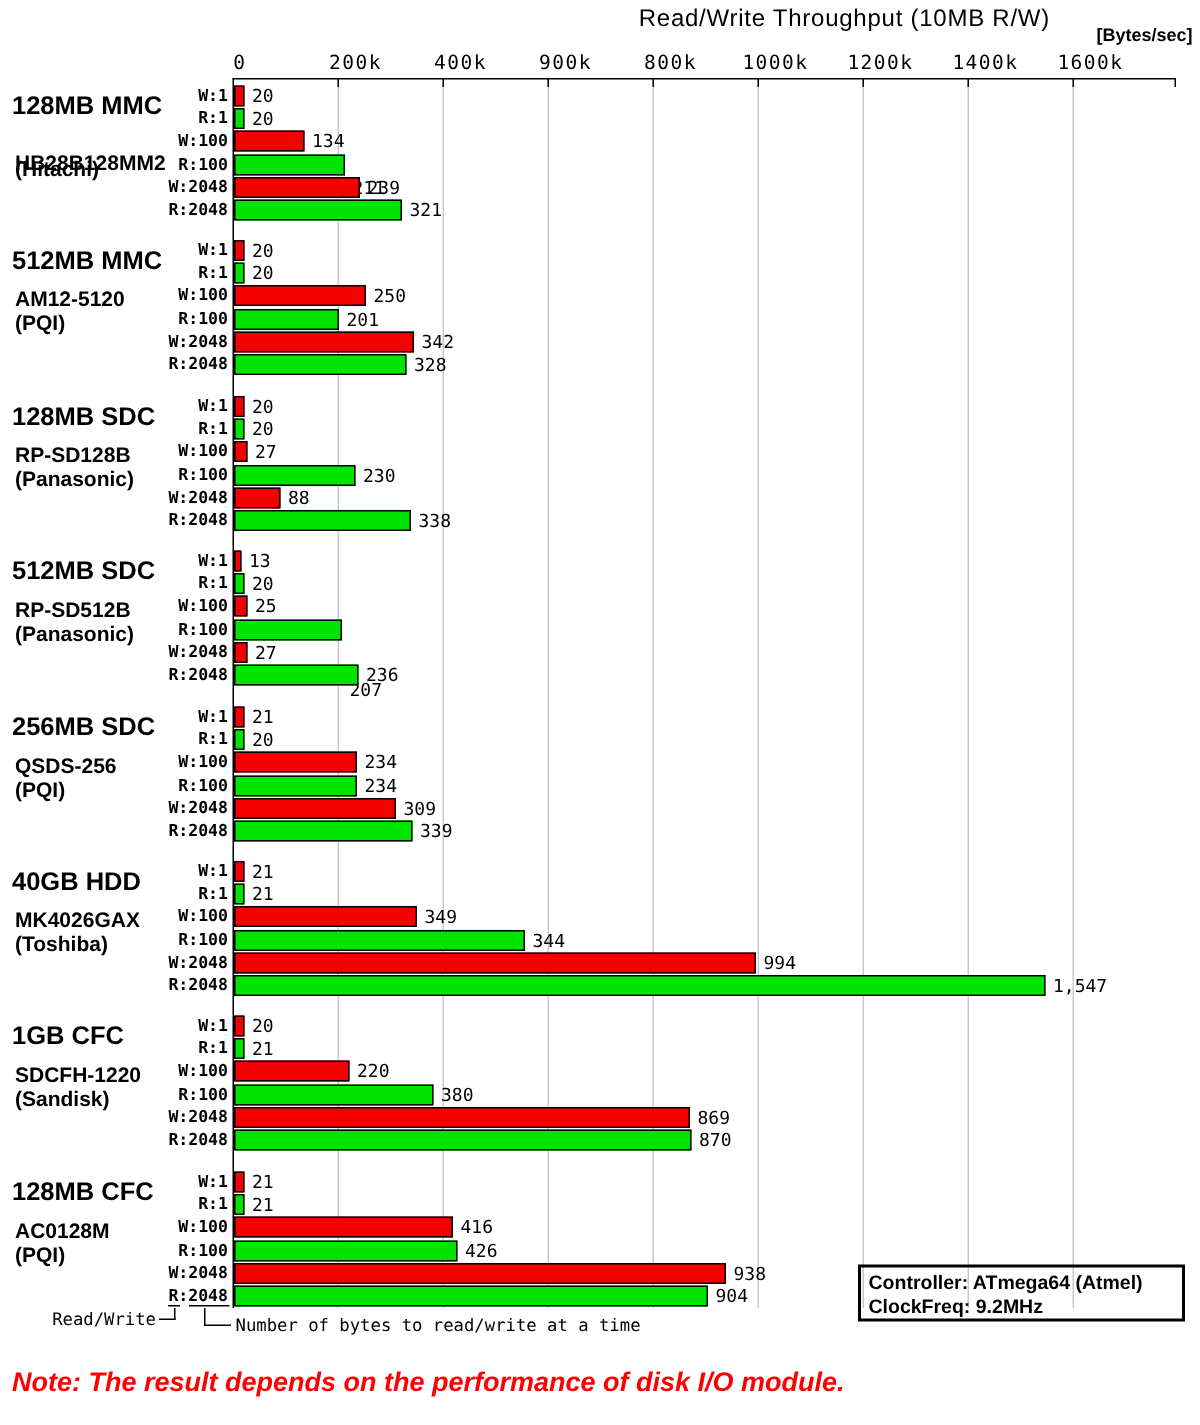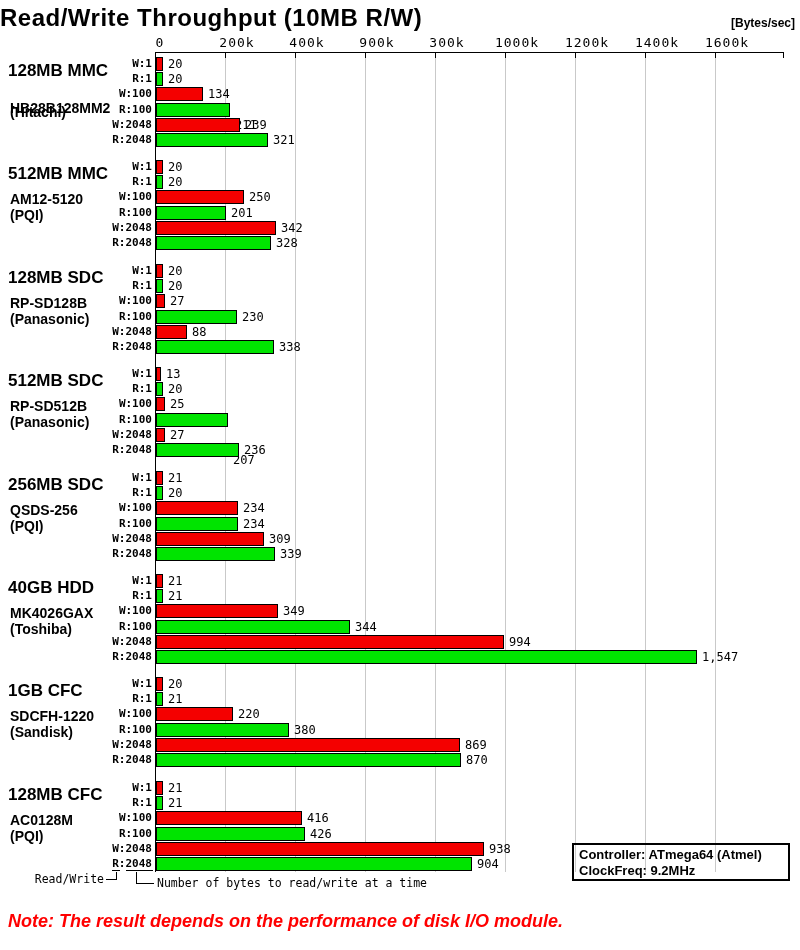--- a/index.html
+++ b/index.html
@@ -1,19 +1,19 @@
 <!DOCTYPE html>
 <html><head>
 <meta charset="utf-8">
 <style>
   html,body{margin:0;padding:0;background:#fff;}
   .canvas{position:relative;width:800px;height:950px;background:#ffffff;overflow:hidden;
           font-family:"Liberation Sans",sans-serif;color:#000;}
   .abs{position:absolute;}
-  .title{top:4px;left:0;width:700px;text-align:left;font-size:24px;font-weight:bold;
+  .title{top:4px;left:0;width:700px;text-align:right;font-size:16px;font-weight:normal;
          letter-spacing:0.5px;}
   .unit{top:16px;right:5px;font-size:12px;font-weight:bold;}
   .tick-label{top:35px;width:70px;text-align:center;font-size:13px;letter-spacing:1px;
               font-family:"DejaVu Sans Mono",monospace;}
   .axis-line{background:#000;}
   .gridline{width:1px;background:#c9c9c9;}
   .tickmark{width:1px;height:6px;background:#000;}
   .bar{box-sizing:border-box;height:14px;border:1px solid #000;}
   .rowlabel{width:93px;left:59px;text-align:right;font-size:11px;font-weight:bold;
             line-height:14px;font-family:"DejaVu Sans Mono",monospace;white-space:pre;}
@@ -42,21 +42,21 @@
       <div class="abs tickmark" style="left: 225px; top: 52px;"></div>
       <div class="abs tick-label" style="left: 202px;">200k</div>
       <div class="abs gridline" style="left: 295px; top: 52px; height: 820px;"></div>
       <div class="abs tickmark" style="left: 295px; top: 52px;"></div>
       <div class="abs tick-label" style="left: 272px;">400k</div>
       <div class="abs gridline" style="left: 365px; top: 52px; height: 820px;"></div>
       <div class="abs tickmark" style="left: 365px; top: 52px;"></div>
       <div class="abs tick-label" style="left: 342px;">900k</div>
       <div class="abs gridline" style="left: 435px; top: 52px; height: 820px;"></div>
       <div class="abs tickmark" style="left: 435px; top: 52px;"></div>
-      <div class="abs tick-label" style="left: 412px;">300k</div>
+      <div class="abs tick-label" style="left: 412px;">800k</div>
       <div class="abs gridline" style="left: 505px; top: 52px; height: 820px;"></div>
       <div class="abs tickmark" style="left: 505px; top: 52px;"></div>
       <div class="abs tick-label" style="left: 482px;">1000k</div>
       <div class="abs gridline" style="left: 575px; top: 52px; height: 820px;"></div>
       <div class="abs tickmark" style="left: 575px; top: 52px;"></div>
       <div class="abs tick-label" style="left: 552px;">1200k</div>
       <div class="abs gridline" style="left: 645px; top: 52px; height: 820px;"></div>
       <div class="abs tickmark" style="left: 645px; top: 52px;"></div>
       <div class="abs tick-label" style="left: 622px;">1400k</div>
       <div class="abs gridline" style="left: 715px; top: 52px; height: 820px;"></div>

